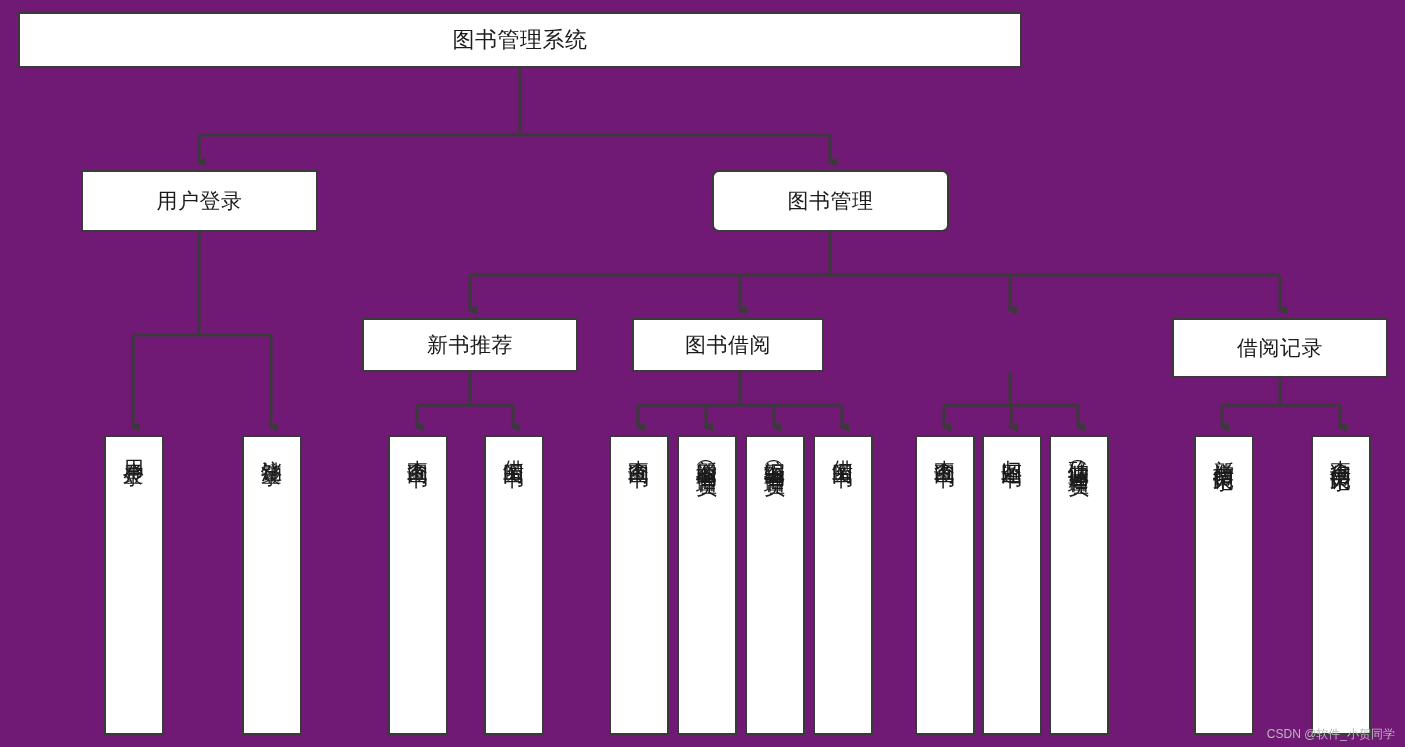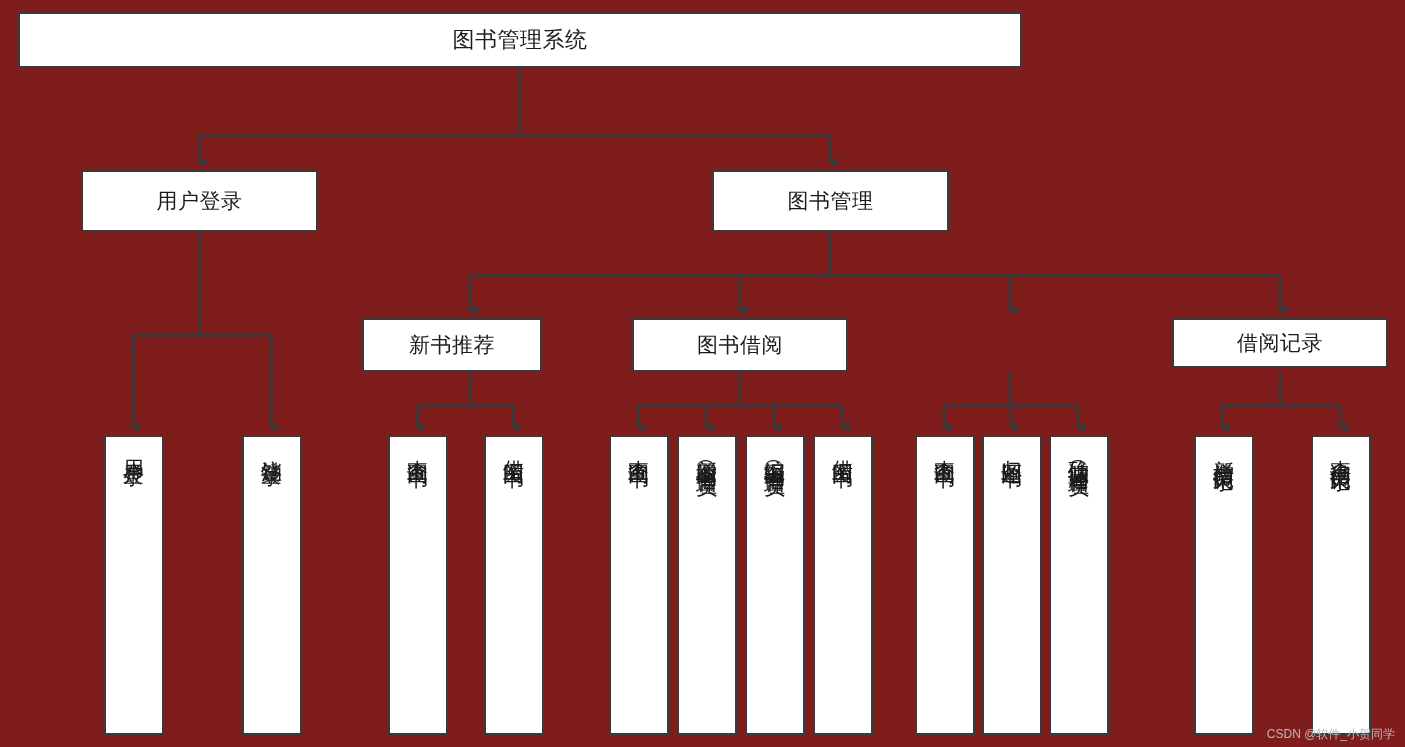--- a/index.html
+++ b/index.html
@@ -7,21 +7,21 @@
     padding: 0;
     background: #ffffff;
   }
   body {
     font-family: "Liberation Sans", "DejaVu Sans", sans-serif;
   }
   #canvas {
     position: relative;
     width: 1405px;
     height: 747px;
-    background: #7f1d1d;
+    background: #701a75;
     overflow: hidden;
   }
   svg#edges {
     position: absolute;
     left: 0;
     top: 0;
     width: 1405px;
     height: 747px;
   }
   .node {
@@ -130,31 +130,31 @@
     </g>
   </svg>
 
   <div class="node horiz root" style="left:18px; top:12px; width:1004px; height:56px;">
     <span class="lbl">图书管理系统</span>
   </div>
 
   <div class="node horiz" style="left:81px; top:170px; width:237px; height:62px;">
     <span class="lbl">用户登录</span>
   </div>
-  <div class="node horiz" style="left:712px; top:170px; width:237px; height:62px;">
+  <div class="node horiz" style="left:712px; top:170px; width:237px; height:62px;border-radius:7px;">
     <span class="lbl">图书管理</span>
   </div>
 
-  <div class="node horiz" style="left:362px; top:318px; width:180px; height:54px;">
+  <div class="node horiz" style="left:362px; top:318px; width:216px; height:54px;">
     <span class="lbl">新书推荐</span>
   </div>
-  <div class="node horiz" style="left:632px; top:318px; width:216px; height:54px;">
+  <div class="node horiz" style="left:632px; top:318px; width:192px; height:54px;">
     <span class="lbl">图书借阅</span>
   </div>
-  <div class="node horiz" style="left:1172px; top:318px; width:216px; height:50px;">
+  <div class="node horiz" style="left:1172px; top:318px; width:216px; height:60px;">
     <span class="lbl">借阅记录</span>
   </div>
 
   <div class="node vert" style="left:104px; top:435px; width:60px; height:300px;">
     <span class="lbl">用户登录</span>
   </div>
   <div class="node vert" style="left:242px; top:435px; width:60px; height:300px;">
     <span class="lbl">注销登录</span>
   </div>
 

